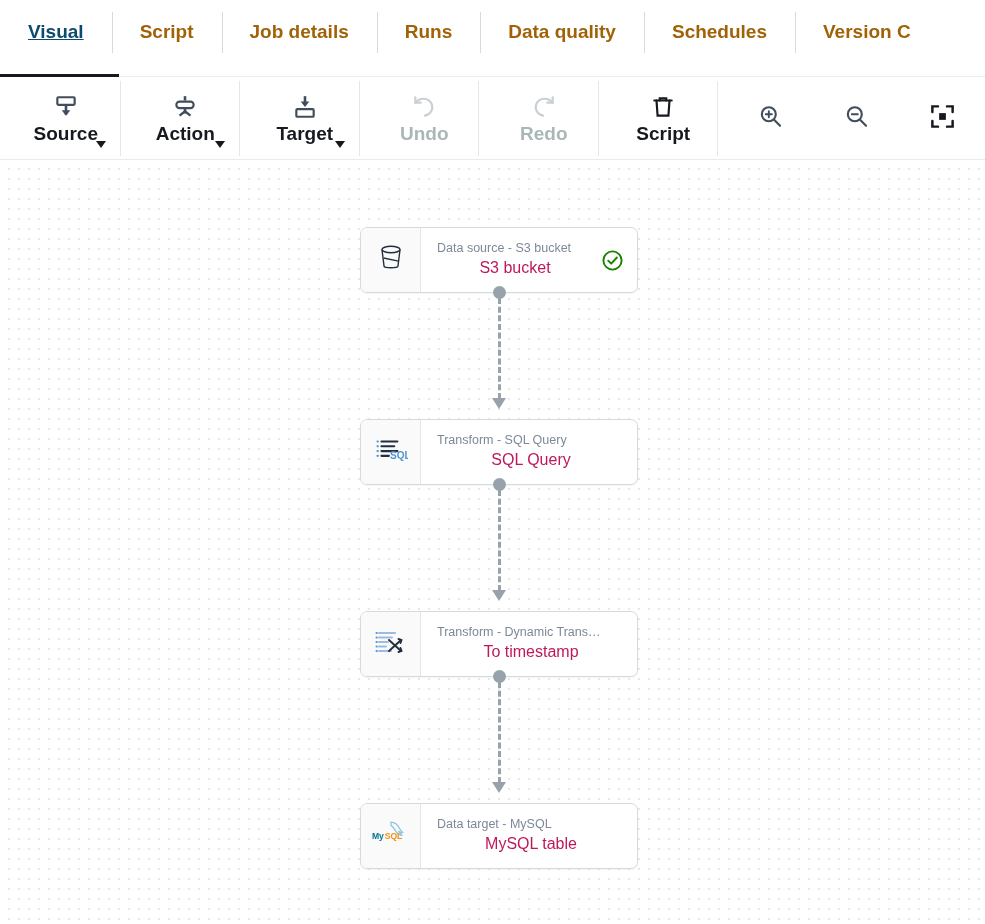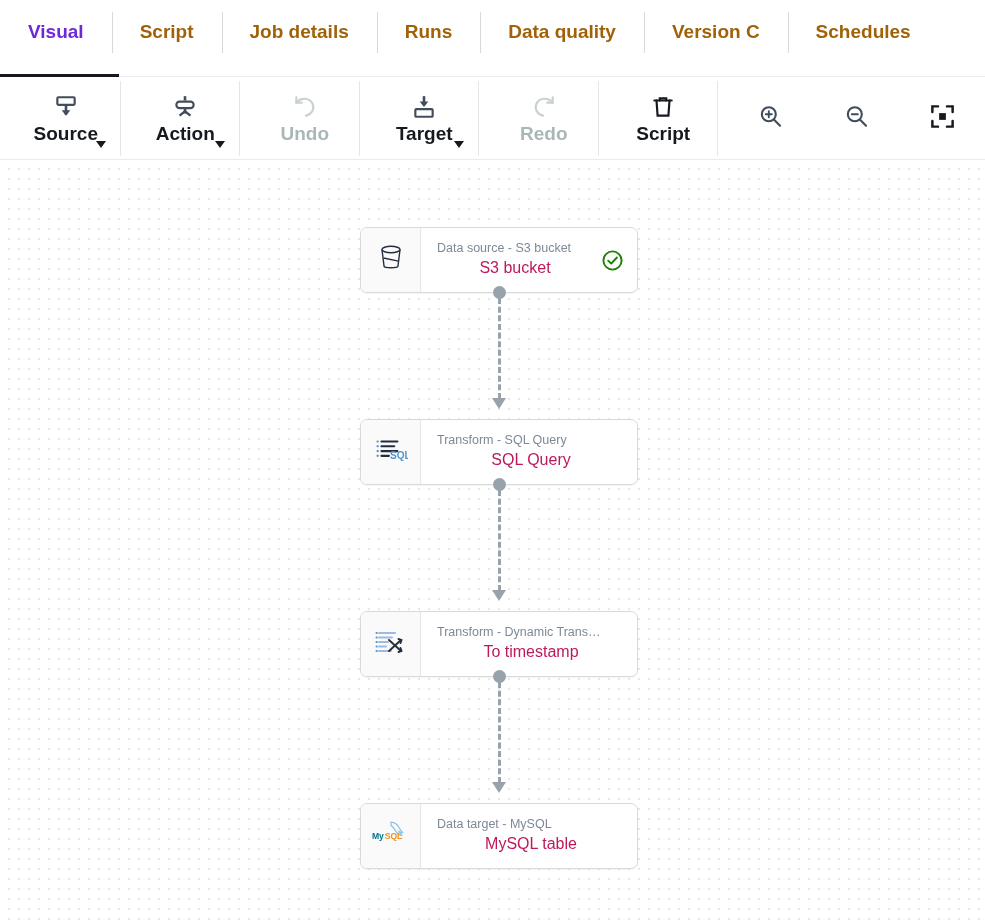--- a/index.html
+++ b/index.html
@@ -56,21 +56,22 @@
   .tab + .tab::before {
     content: "";
     position: absolute;
     left: 0;
     top: 12px;
     bottom: 24px;
     width: 1px;
     background: #d5dbdb;
   }
   .tab.active {
-    color: #6d28d9;
+    color: #0c4a6e;
+    text-decoration: underline;
   }
 
   
   .toolbar {
     position: relative;
     height: 83px;
     background: #ffffff;
     display: flex;
     align-items: stretch;
     box-sizing: border-box;
@@ -264,24 +265,24 @@
   <div class="tab">
     <span>Job details</span>
   </div>
   <div class="tab">
     <span>Runs</span>
   </div>
   <div class="tab">
     <span>Data quality</span>
   </div>
   <div class="tab">
+    <span>Schedules</span>
+  </div>
+  <div class="tab">
     <span>Version C</span>
-  </div>
-  <div class="tab">
-    <span>Schedules</span>
   </div>
   <div class="tabbar-baseline"></div>
   <div class="tabbar-underline"></div>
 </div>
 
 <div class="toolbar">
 
   <div class="tb-btn">
     <span class="tb-icon">
       <svg width="26" height="26" viewBox="0 0 24 24" fill="none" stroke="#414d5c" stroke-width="2">
@@ -300,40 +301,40 @@
         <path d="M12 2 L12 6" stroke-width="2.4"></path>
         <rect x="4" y="7" width="16" height="6" rx="3"></rect>
         <path d="M12 13 L12 18" stroke-width="2.4"></path>
         <path d="M7 20 L12 16 L17 20" stroke-width="2.2"></path>
       </svg>
     </span>
     <span class="tb-label">Action</span>
     <span class="tb-caret"></span>
   </div>
 
-  <div class="tb-btn disabled">
-    <span class="tb-icon">
-      <svg width="26" height="26" viewBox="0 0 24 24" fill="none" stroke="#c8d0d4" stroke-width="2" stroke-linecap="round">
-        <path d="M9 8 L4 8 L4 3"></path>
-        <path d="M4 8 C8 3 16 3 19 9 C21 14 18 19 13 20"></path>
-      </svg>
-    </span>
-    <span class="tb-label">Undo</span>
-  </div>
-
   <div class="tb-btn">
     <span class="tb-icon">
       <svg width="26" height="26" viewBox="0 0 24 24" fill="none" stroke="#414d5c" stroke-width="2">
         <path d="M12 2 L12 10" stroke-width="2.4"></path>
         <path d="M8 7 L12 12 L16 7 Z" fill="#414d5c" stroke="none"></path>
         <rect x="4" y="14" width="16" height="7" rx="1"></rect>
       </svg>
     </span>
     <span class="tb-label">Target</span>
     <span class="tb-caret"></span>
+  </div>
+
+  <div class="tb-btn disabled">
+    <span class="tb-icon">
+      <svg width="26" height="26" viewBox="0 0 24 24" fill="none" stroke="#c8d0d4" stroke-width="2" stroke-linecap="round">
+        <path d="M9 8 L4 8 L4 3"></path>
+        <path d="M4 8 C8 3 16 3 19 9 C21 14 18 19 13 20"></path>
+      </svg>
+    </span>
+    <span class="tb-label">Undo</span>
   </div>
 
   <div class="tb-btn disabled">
     <span class="tb-icon">
       <svg width="26" height="26" viewBox="0 0 24 24" fill="none" stroke="#c8d0d4" stroke-width="2" stroke-linecap="round">
         <path d="M15 8 L20 8 L20 3"></path>
         <path d="M20 8 C16 3 8 3 5 9 C3 14 6 19 11 20"></path>
       </svg>
     </span>
     <span class="tb-label">Redo</span>

